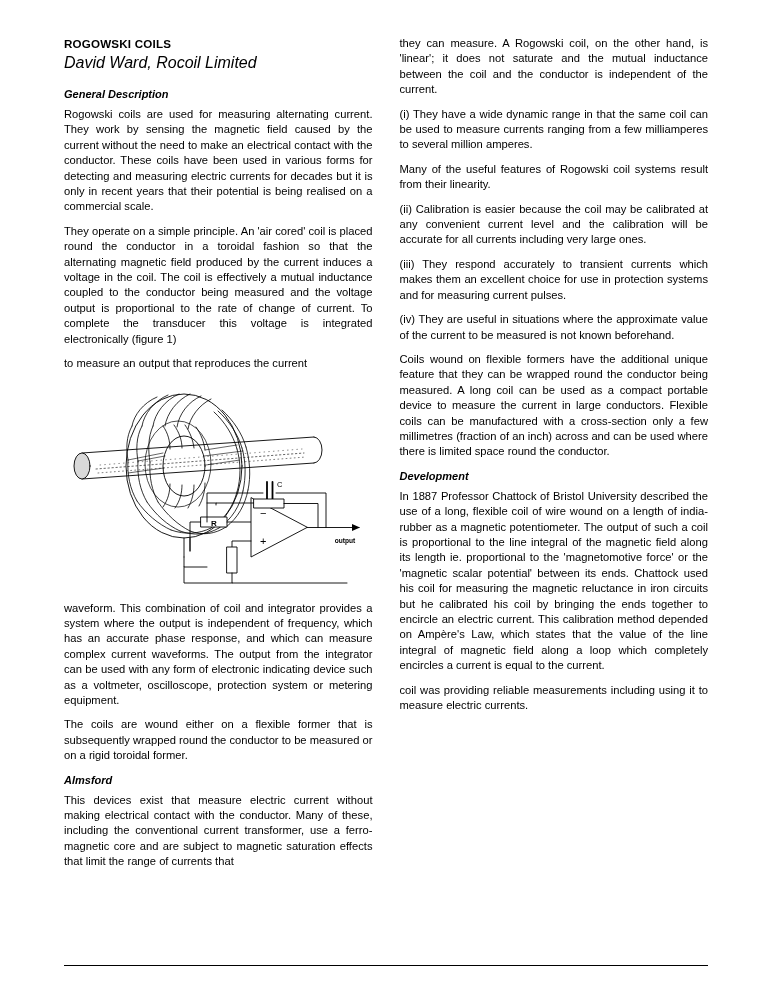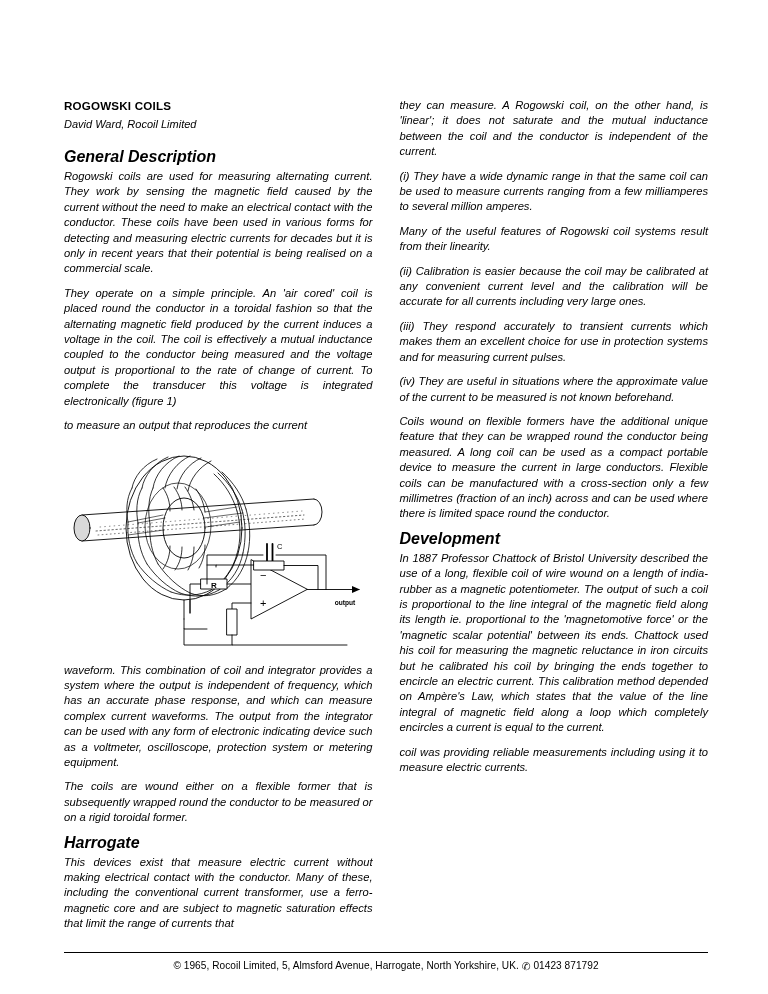--- a/index.html
+++ b/index.html
@@ -14,57 +14,56 @@
     color: #000000;
     position: relative;
     overflow: hidden;
   }
   .page {
     position: absolute;
     left: 0; top: 0;
     width: 768px;
     height: 994px;
     box-sizing: border-box;
-    padding: 98px 60px 0 64px;
+    padding: 36px 60px 0 64px;
   }
   .columns {
     column-count: 2;
     column-gap: 27px;
     column-fill: auto;
     height: 836px;
     font-size: 11.2px;
     line-height: 15.4px;
     text-align: justify;
   }
   h1.doc-title {
     font-size: 11.6px;
     font-weight: bold;
     margin: 0 0 4px 0;
     line-height: 15px;
     letter-spacing: 0.2px;
   }
   .byline {
     font-style: italic;
-    font-size: 11px;
+    font-size: 16px;
     margin: 0 0 17px 0;
     line-height: 15px;
   }
   h2.section {
-    font-size: 16px;
+    font-size: 11px;
     font-weight: bold;
     font-style: italic;
     margin: 0 0 5px 0;
     line-height: 15px;
   }
   p.para {
     margin: 0 0 9px 0;
     text-align: justify;
     -webkit-hyphens: none;
     hyphens: none;
-    font-style: italic;
   }
 
   
   .figure-wrap {
     margin: 6px 0 8px 0;
     width: 100%;
     break-inside: avoid;
   }
   .figure-svg { display: block; width: 318px; height: 212px; }
 
@@ -220,40 +219,34 @@
             <path d="M 288 143 L 296 146.5 L 288 150" fill="#000" stroke="none"></path>
             <text x="281" y="162" font-family="Liberation Sans, sans-serif" font-size="6.6" font-weight="bold" text-anchor="middle" fill="#000" stroke="none">output</text>
           </g>
         </g>
       </svg>
     </div>
 
     <p class="para">waveform.  This combination of coil and integrator provides a system where the output is independent of frequency, which has an accurate phase response, and which can measure complex current waveforms.  The output from the integrator can be used with any form of electronic indicating device such as a voltmeter, oscilloscope, protection system or metering equipment.</p>
     <p class="para">The coils are wound either on a flexible former that is subsequently wrapped round the conductor to be measured or on a rigid toroidal former.</p>
 
-    <h2 class="section">Harrogate</h2>
+    <h2 class="section">Almsford</h2>
     <p class="para">This devices exist that measure electric current without making electrical contact with the conductor.  Many of these, including the conventional current transformer, use a ferro-magnetic core and are subject to magnetic saturation effects that limit the range of currents that</p>
 
     <p class="para">they can measure.  A Rogowski coil, on the other hand, is 'linear'; it does not saturate and the mutual inductance between the coil and the conductor is independent of the current.</p>
     <p class="para">(i) They have a wide dynamic range in that the same coil can be used to measure currents ranging from a few milliamperes to several million amperes.</p>
     <p class="para">Many of the useful features of Rogowski coil systems result from their linearity.</p>
     <p class="para">(ii) Calibration is easier because the coil may be calibrated at any convenient current level and the calibration will be accurate for all currents including very large ones.</p>
     <p class="para">(iii) They respond accurately to transient currents which makes them an excellent choice for use in protection systems and for measuring current pulses.</p>
     <p class="para">(iv)   They are useful in situations where the approximate value of the current to be measured is not known beforehand.</p>
     <p class="para">Coils wound on flexible formers have the additional unique feature that they can be wrapped round the conductor being measured.  A long coil can be used as a compact portable device to measure the current in large conductors.  Flexible coils can be manufactured with a cross-section only a few millimetres (fraction of an inch) across and can be used where there is limited space round the conductor.</p>
 
     <h2 class="section">Development</h2>
     <p class="para">In 1887  Professor Chattock of Bristol University described the use of a long, flexible coil of wire wound on a length of india-rubber as a magnetic potentiometer.  The output of such a coil is proportional to the line integral of the magnetic field along its length ie. proportional to the 'magnetomotive force' or the 'magnetic scalar potential' between its ends.  Chattock used his coil for measuring the magnetic reluctance in iron circuits but he calibrated his coil by bringing the ends together to encircle an electric current.  This calibration method depended on Ampère's Law, which states that the value of the line integral of magnetic field along a loop which completely encircles a current is equal to the current.</p>
     <p class="para">coil was providing reliable measurements including using it to measure electric currents.</p>
 
   </div>
 
   <div class="footer">
     <hr class="footer-rule">
-    <div class="footer-text">
-      <span>©</span>
-      <span>1965, Rocoil Limited, 5, Almsford Avenue, Harrogate, North Yorkshire, UK.</span>
-      <span class="phone-glyph">✆</span>
-      <span>01423 871792</span>
-    </div>
   </div>
 
 </div>
 
 </body></html>

